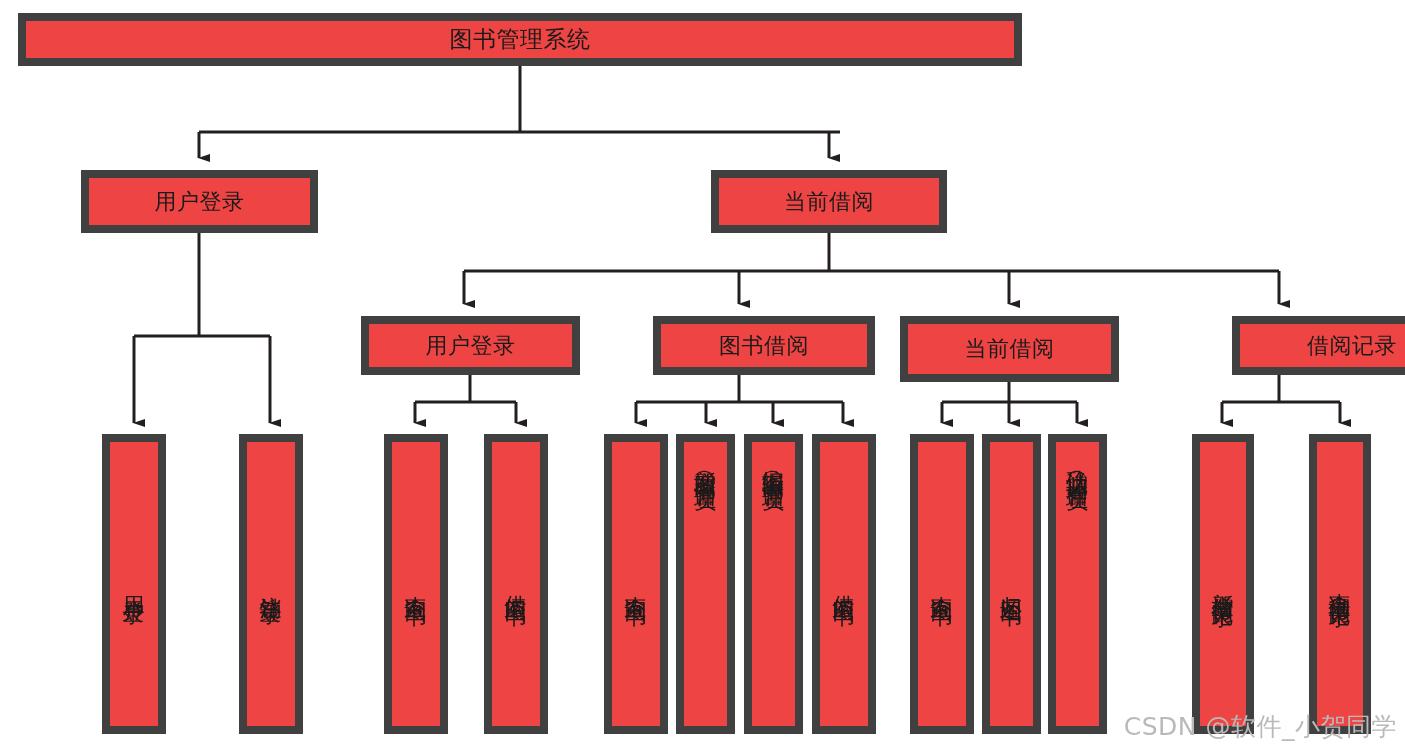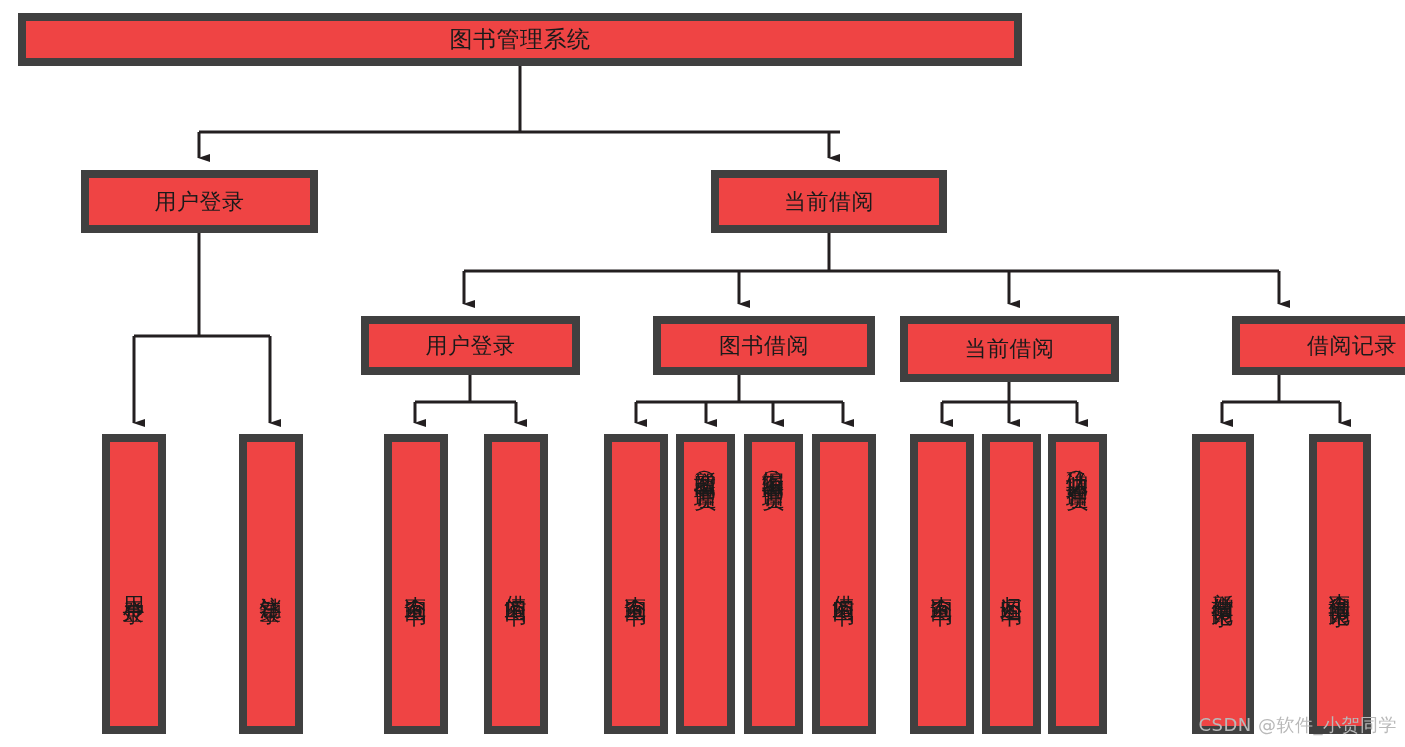--- a/index.html
+++ b/index.html
@@ -66,22 +66,22 @@
   .node.vert.tall-text {
     align-items: flex-start;
   }
   .node.vert.mid-text {
     align-items: center;
     padding-top: 0;
   }
   #watermark {
     position: absolute;
     right: 8px;
-    bottom: 10px;
-    font-size: 18px;
+    bottom: 4px;
+    font-size: 25px;
     color: #b9b9b9;
     letter-spacing: 0.5px;
     white-space: nowrap;
     user-select: none;
   }
 </style>
 </head>
 <body>
 
 <div id="diagram-root">

